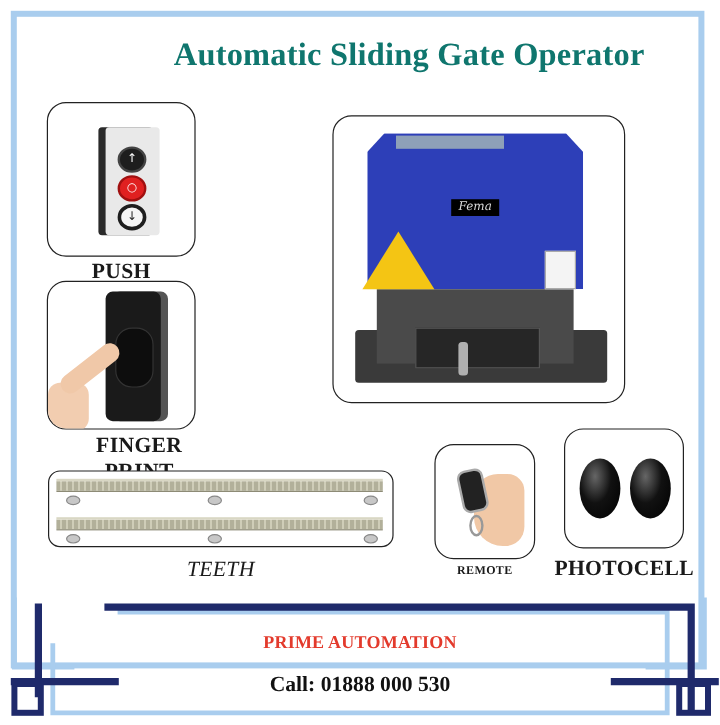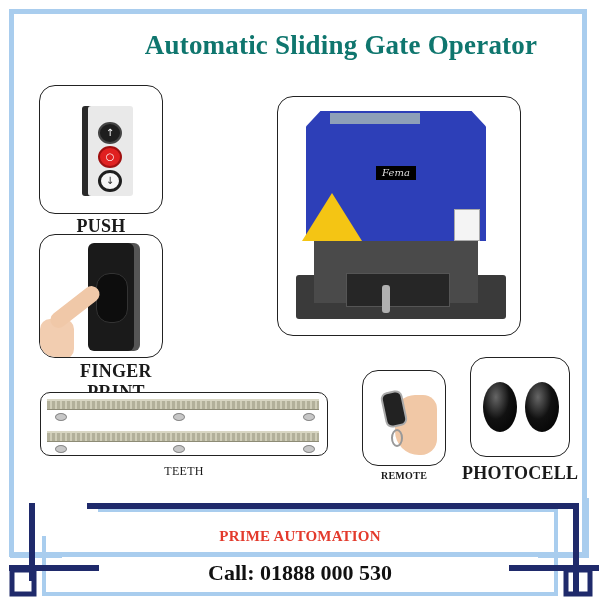--- a/index.html
+++ b/index.html
@@ -41,21 +41,21 @@
   .hand { position: absolute; left: 32px; top: 24px; width: 42px; height: 60px; background: #f1c8a6; border-radius: 20px 14px 16px 24px; }
   .fob { position: absolute; left: 20px; top: 20px; width: 18px; height: 32px; background: #222; border-radius: 7px; transform: rotate(-12deg); border: 2px solid #aaa; }
   .ring { position: absolute; left: 28px; top: 58px; width: 8px; height: 14px; border: 2px solid #999; border-radius: 50%; }
 
   
   .cell { position: absolute; width: 34px; height: 50px; border-radius: 50%; background: radial-gradient(ellipse at 38% 30%, #666 0%, #111 45%, #000 100%); }
 
   
   .orn { position: absolute; }
   .brand { position: absolute; left: 0; top: 528px; width: 600px; text-align: center; color: #e33a2c; font-size: 15px; font-weight: bold; letter-spacing: 0.2px; }
-  .phone { position: absolute; left: 0; top: 560px; width: 600px; text-align: center; color: #111; font-size: 22px; font-weight: bold; }
+  .phone { position: absolute; left: 0; top: 560px; width: 600px; text-align: center; color: #111; font-size: 18px; font-weight: bold; }
 </style>
 </head>
 <body>
 
 <div class="frame-outer"></div>
 
 <div class="title">Automatic Sliding Gate Operator</div>
 
 <div class="card" style="left:39px;top:85px;width:124px;height:129px;">
   <div class="pb-body">
@@ -96,21 +96,21 @@
 <div class="card" style="left:40px;top:392px;width:288px;height:64px;border-radius:10px;">
   <div class="rack" style="top:6px;"></div>
   <div class="bolt" style="left:14px;top:20px;"></div>
   <div class="bolt" style="left:132px;top:20px;"></div>
   <div class="bolt" style="left:262px;top:20px;"></div>
   <div class="rack" style="top:38px;"></div>
   <div class="bolt" style="left:14px;top:52px;"></div>
   <div class="bolt" style="left:132px;top:52px;"></div>
   <div class="bolt" style="left:262px;top:52px;"></div>
 </div>
-<div class="label" style="left:40px;top:464px;width:288px;font-weight:normal;font-size:12px;">TEETH</div>
+<div class="label" style="left:40px;top:464px;width:288px;font-weight:normal;font-size:18px;font-style:italic;">TEETH</div>
 
 <div class="card" style="left:362px;top:370px;width:84px;height:96px;">
   <div class="hand"></div>
   <div class="fob"></div>
   <div class="ring"></div>
 </div>
 <div class="label" style="left:356px;top:470px;width:96px;font-size:10px;">REMOTE</div>
 
 <div class="card" style="left:470px;top:357px;width:100px;height:100px;">
   <div class="cell" style="left:12px;top:24px;"></div>

